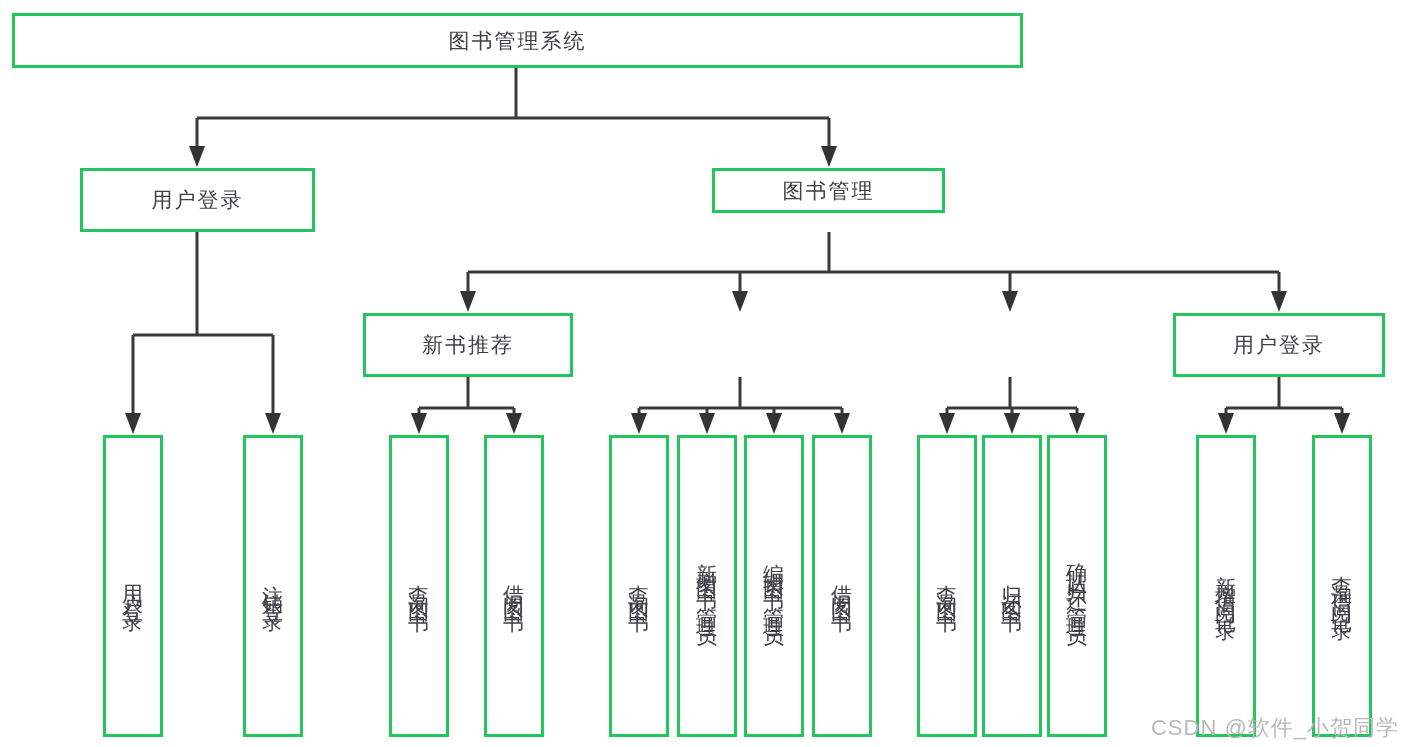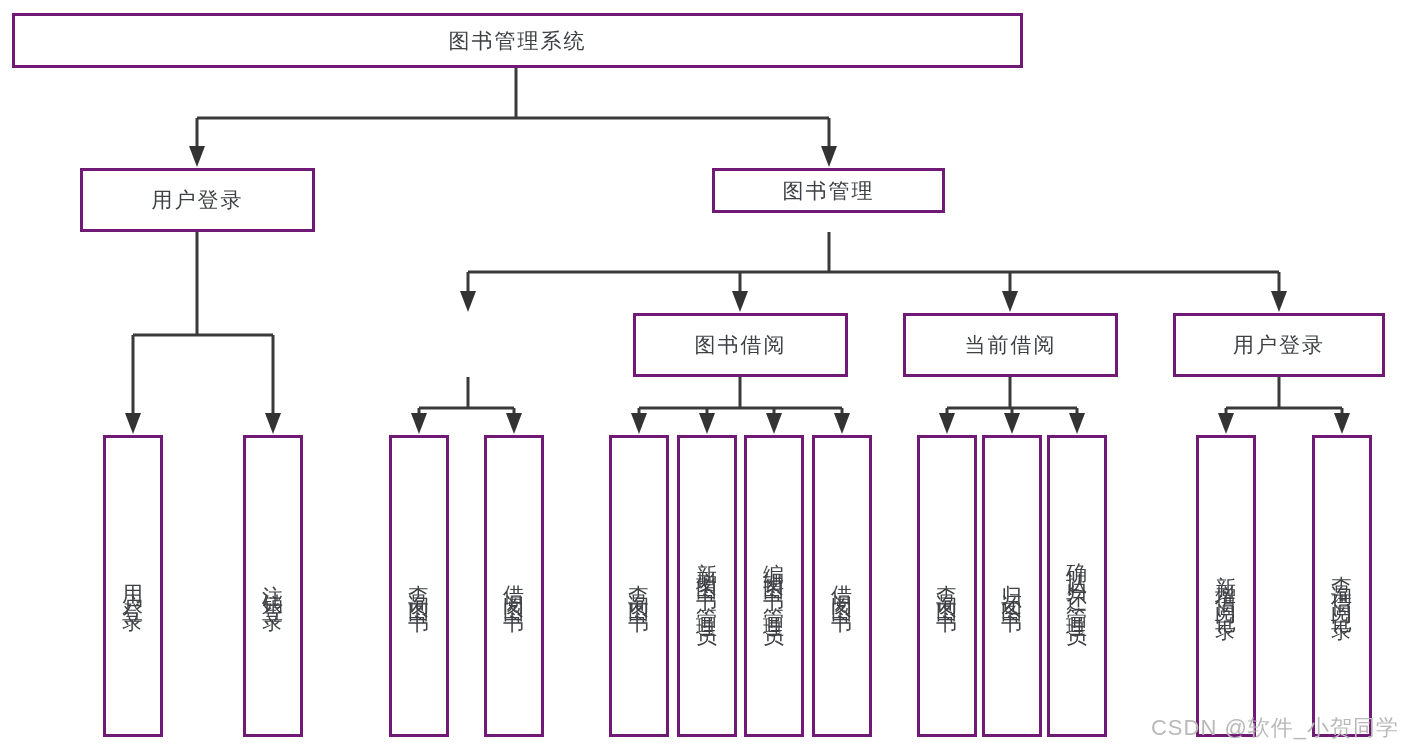--- a/index.html
+++ b/index.html
@@ -13,21 +13,21 @@
   }
   svg.wires {
     position: absolute;
     left: 0; top: 0;
     width: 1405px; height: 747px;
     pointer-events: none;
   }
   .node {
     position: absolute;
     background: #ffffff;
-    border: 3px solid #701a75;
+    border: 3px solid #22c55e;
     box-sizing: border-box;
     display: flex;
     align-items: center;
     justify-content: center;
     color: #3e4044;
   }
   .node.h { font-size: 21px; letter-spacing: 2px; white-space: nowrap; }
   .node.v .vtext {
     writing-mode: vertical-lr;
     text-orientation: mixed;
@@ -89,25 +89,22 @@
     <span>图书管理系统</span>
   </div>
 
   <div class="node h" style="left:80px; top:168px; width:235px; height:64px;">
     <span>用户登录</span>
   </div>
   <div class="node h" style="left:712px; top:168px; width:233px; height:45px;">
     <span>图书管理</span>
   </div>
 
-  <div class="node h" style="left:633px; top:313px; width:215px; height:64px;">
-    <span>图书借阅</span>
-  </div>
-  <div class="node h" style="left:903px; top:313px; width:215px; height:64px;">
-    <span>当前借阅</span>
+  <div class="node h" style="left:363px; top:313px; width:210px; height:64px;">
+    <span>新书推荐</span>
   </div>
   <div class="node h" style="left:1173px; top:313px; width:212px; height:64px;">
     <span>用户登录</span>
   </div>
 
   <div class="node v" style="left:103px; top:435px; width:60px; height:302px;">
     <span class="vtext">用户登录</span>
   </div>
   <div class="node v" style="left:243px; top:435px; width:60px; height:302px;">
     <span class="vtext">注销登录</span>

